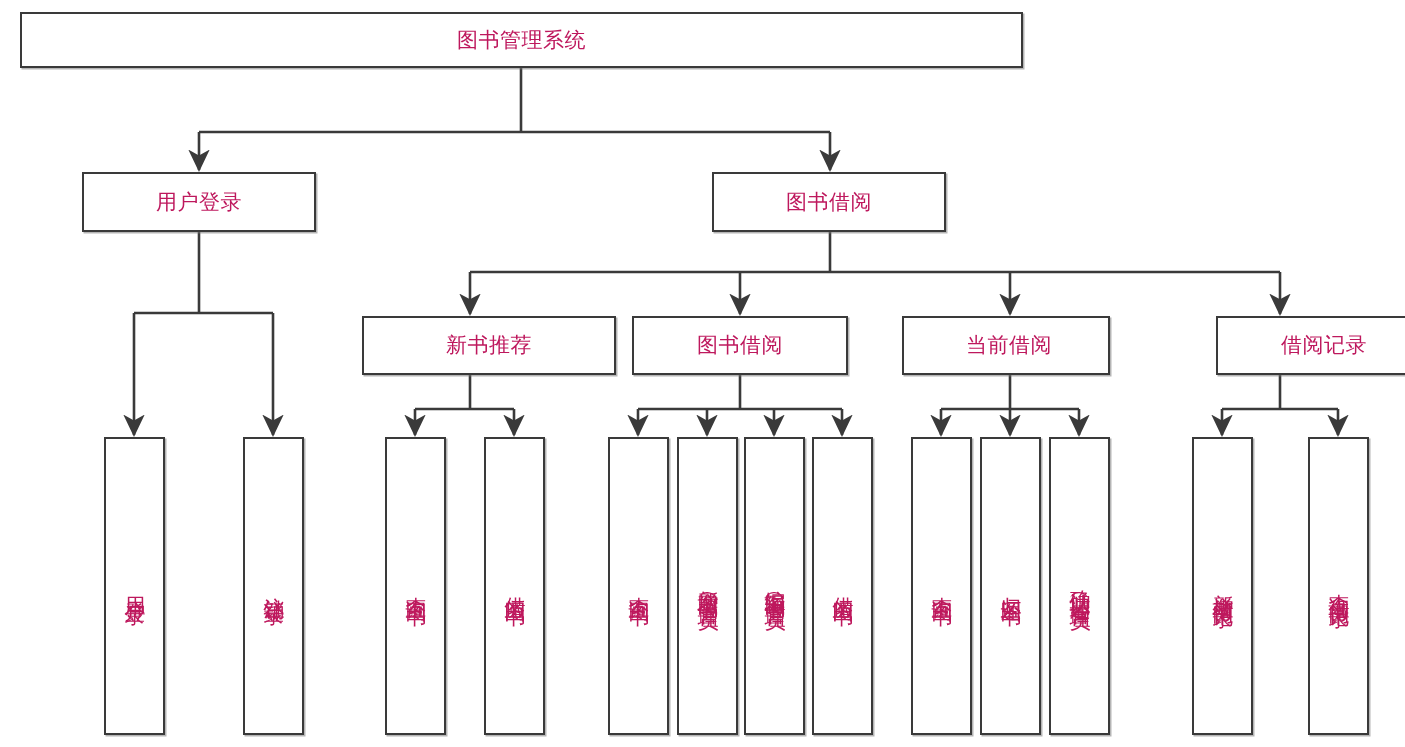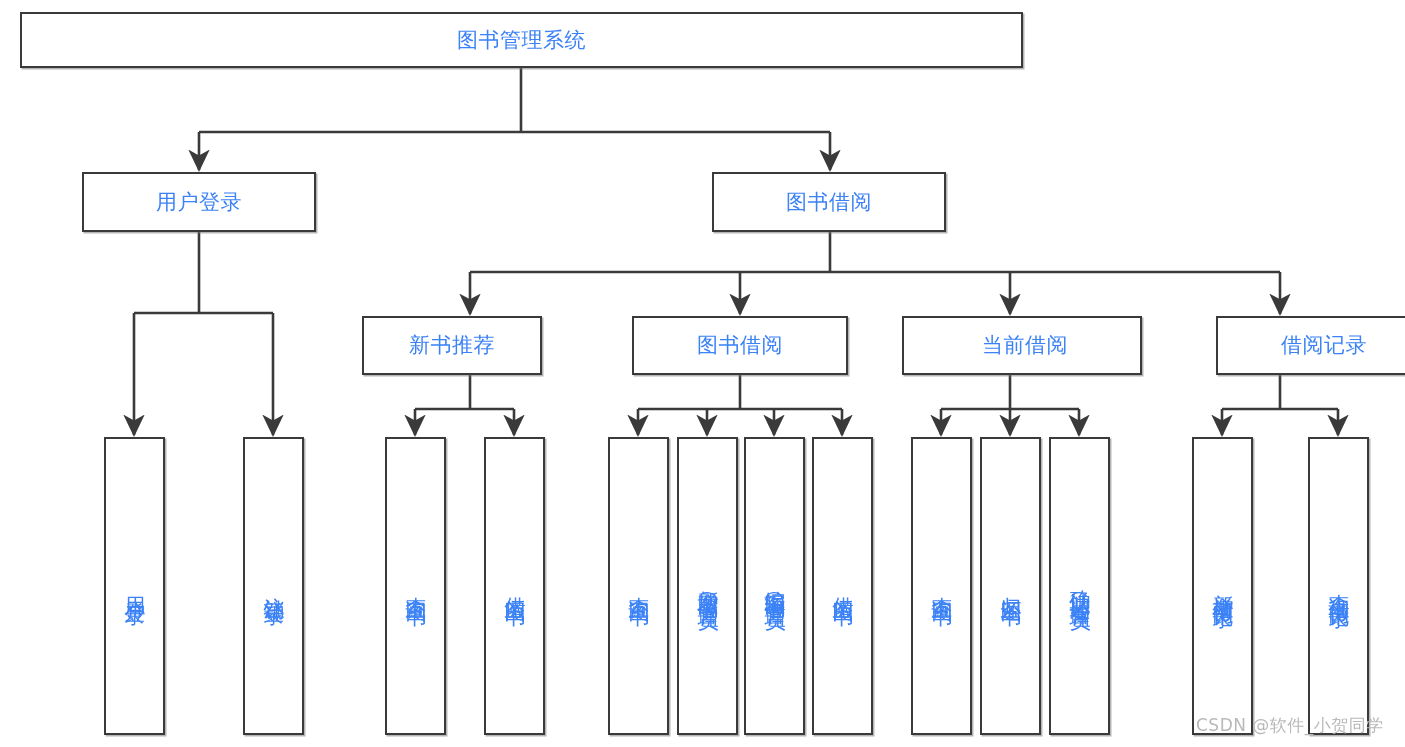--- a/index.html
+++ b/index.html
@@ -26,21 +26,21 @@
   }
   .node {
     position: absolute;
     box-sizing: border-box;
     background: #ffffff;
     border: 2px solid #3a3a3a;
     box-shadow: 1.5px 1.5px 0 0 rgba(120,120,120,0.55);
     display: flex;
     align-items: center;
     justify-content: center;
-    color: #3b82f6;
+    color: #be185d;
   }
   .node-label {
     display: block;
     text-align: center;
     line-height: 1.05;
     letter-spacing: 0.5px;
     white-space: nowrap;
   }
   
   .h-node .node-label {
@@ -127,29 +127,29 @@
   </div>
 
   <div class="node h-node" style="left:82px; top:172px; width:234px; height:60px;">
     <span class="node-label">用户登录</span>
   </div>
 
   <div class="node h-node" style="left:712px; top:172px; width:234px; height:60px;">
     <span class="node-label">图书借阅</span>
   </div>
 
-  <div class="node h-node" style="left:362px; top:316px; width:180px; height:59px;">
+  <div class="node h-node" style="left:362px; top:316px; width:254px; height:59px;">
     <span class="node-label">新书推荐</span>
   </div>
 
   <div class="node h-node" style="left:632px; top:316px; width:216px; height:59px;">
     <span class="node-label">图书借阅</span>
   </div>
 
-  <div class="node h-node" style="left:902px; top:316px; width:240px; height:59px;padding-left:6px;">
+  <div class="node h-node" style="left:902px; top:316px; width:208px; height:59px;padding-left:6px;">
     <span class="node-label">当前借阅</span>
   </div>
 
   <div class="node h-node" style="left:1216px; top:316px; width:216px; height:59px;">
     <span class="node-label">借阅记录</span>
   </div>
 
   <div class="node v-node" style="left:104px; top:437px; width:61px; height:298px;">
     <span class="node-label">用户登录</span>
   </div>
@@ -195,15 +195,14 @@
   </div>
 
   <div class="node v-node" style="left:1192px; top:437px; width:61px; height:298px;">
     <span class="node-label">新增借阅记录</span>
   </div>
 
   <div class="node v-node" style="left:1308px; top:437px; width:61px; height:298px;">
     <span class="node-label">查询借阅记录</span>
   </div>
 
-  <div class="watermark" style="left:1196px; top:714px;">CSDN @软件_小贺同学</div>
 
 </div>
 
 </body></html>

